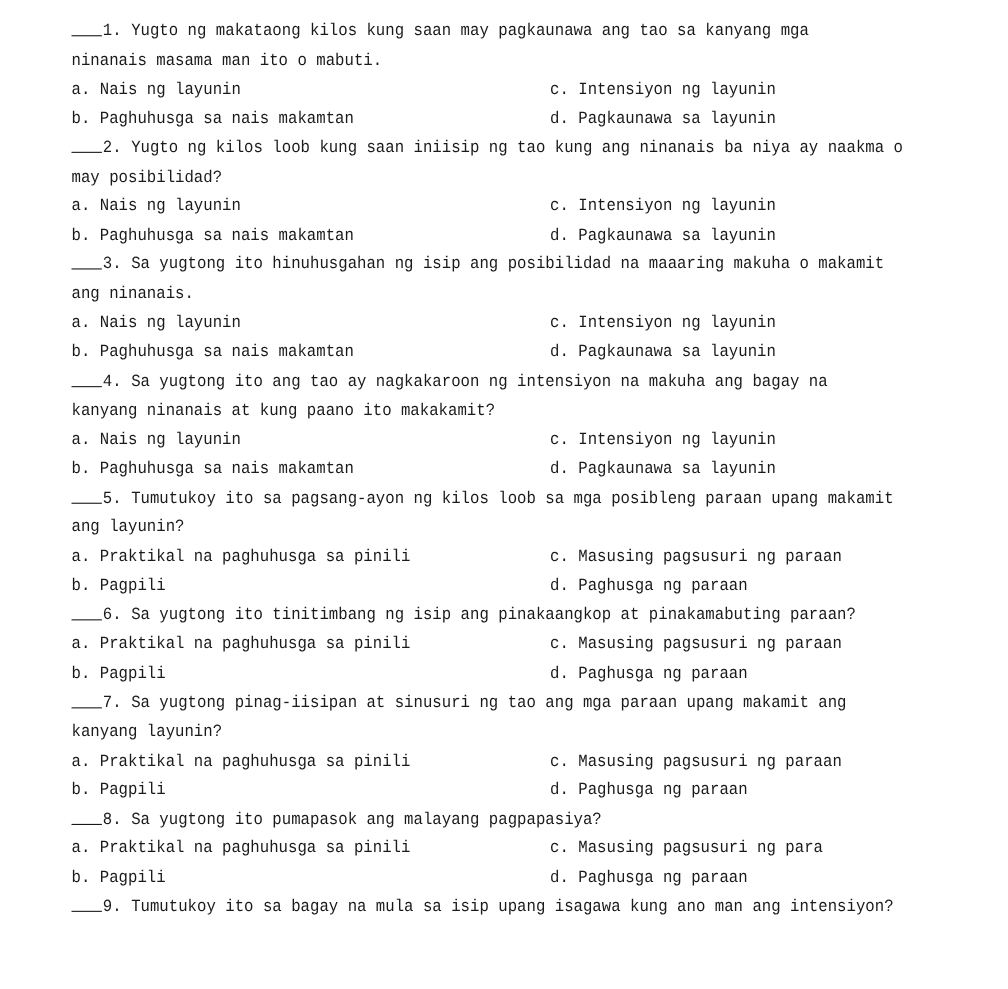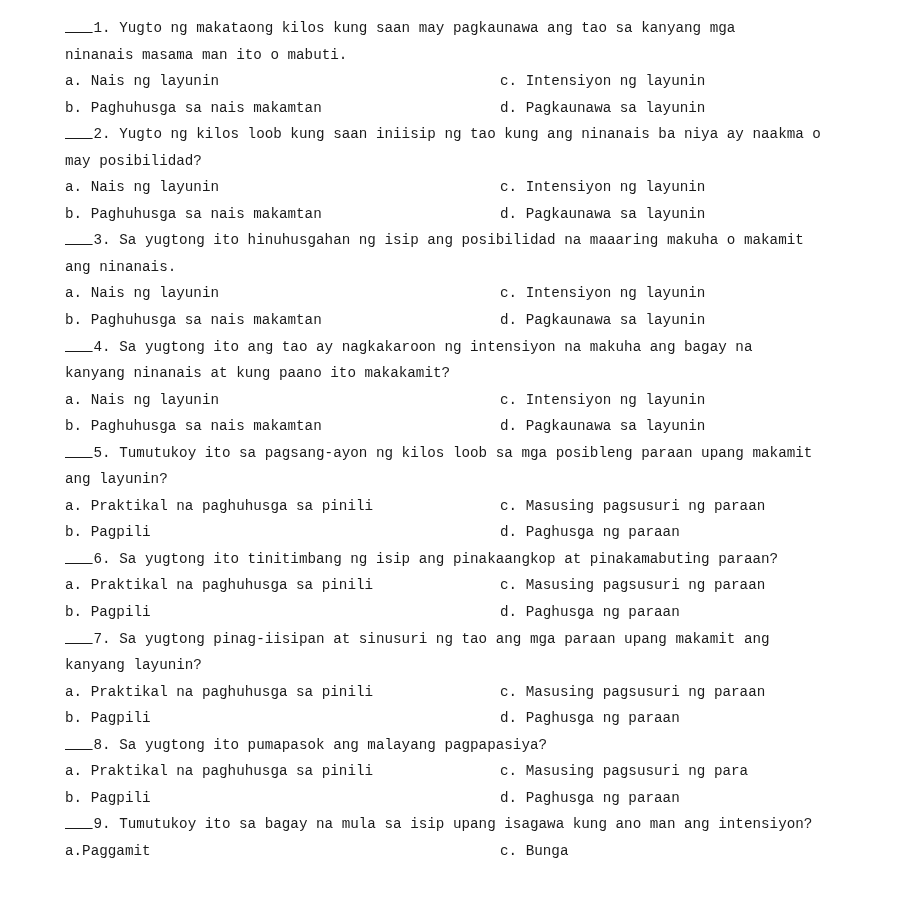--- a/index.html
+++ b/index.html
@@ -122,19 +122,15 @@
         <div class="line opt-right">c. Masusing pagsusuri ng para</div>
       </div>
     <div class="opts">
         <div class="line opt-left">b. Pagpili</div>
         <div class="line opt-right">d. Paghusga ng paraan</div>
       </div>
   </div>
 
   <div>
     <div class="line"><span class="blank"></span><span>9.</span> <span>Tumutukoy ito sa bagay na mula sa isip upang isagawa kung ano man ang intensiyon?</span></div>
-    <div class="opts">
-        <div class="line opt-left">a.Paggamit</div>
-        <div class="line opt-right">c. Bunga</div>
-      </div>
   </div>
 
 </div>
 
 </body></html>

